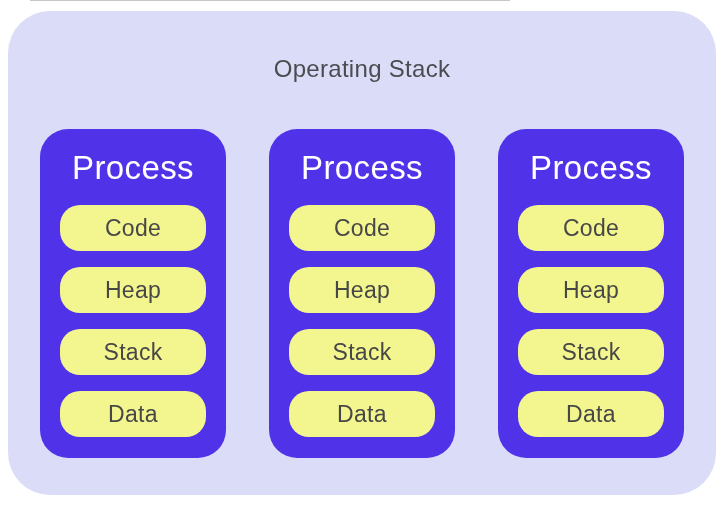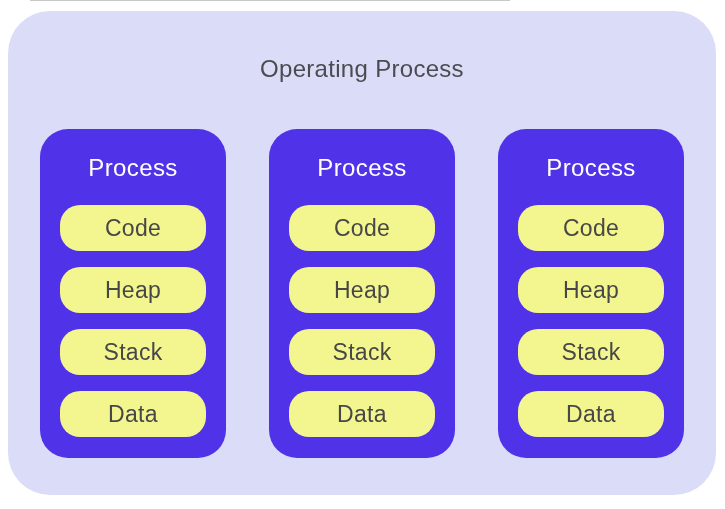--- a/index.html
+++ b/index.html
@@ -53,21 +53,21 @@
     background: #5033e9;
     border-radius: 28px;
     box-sizing: border-box;
     padding-top: 24px;
     display: flex;
     flex-direction: column;
     align-items: center;
   }
   .process-title {
     color: #ffffff;
-    font-size: 24px;
+    font-size: 33px;
     line-height: 30px;
     letter-spacing: 0.4px;
     margin-bottom: 22px;
     text-align: center;
   }
   .segment-list {
     display: flex;
     flex-direction: column;
     gap: 16px;
     align-items: center;
@@ -85,21 +85,21 @@
     letter-spacing: 0.3px;
   }
 </style>
 </head>
 <body>
 
 <div class="page">
   <div class="top-hairline"></div>
 
   <div class="os-container">
-    <div class="os-title">Operating Process</div>
+    <div class="os-title">Operating Stack</div>
 
     <div class="process-row">
 
       <div class="process-box">
         <div class="process-title">Process</div>
         <div class="segment-list">
           <div class="segment">Code</div>
           <div class="segment">Heap</div>
           <div class="segment">Stack</div>
           <div class="segment">Data</div>

